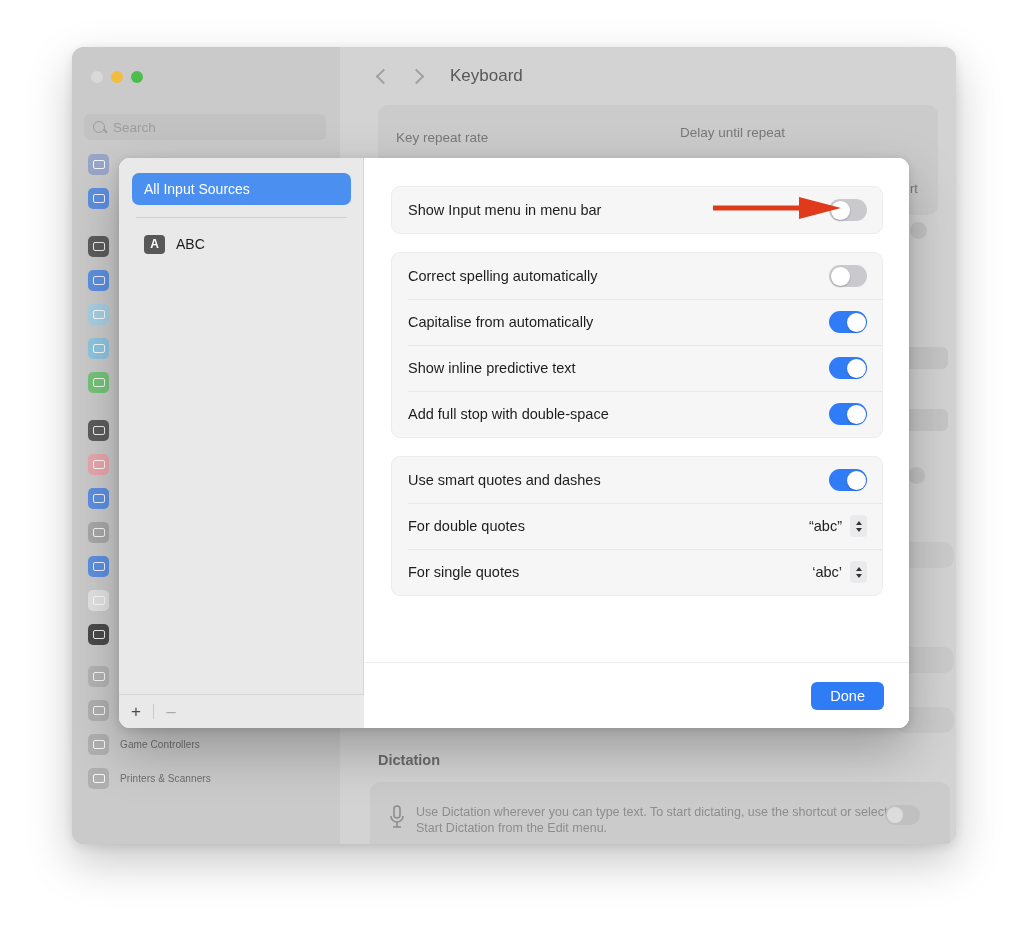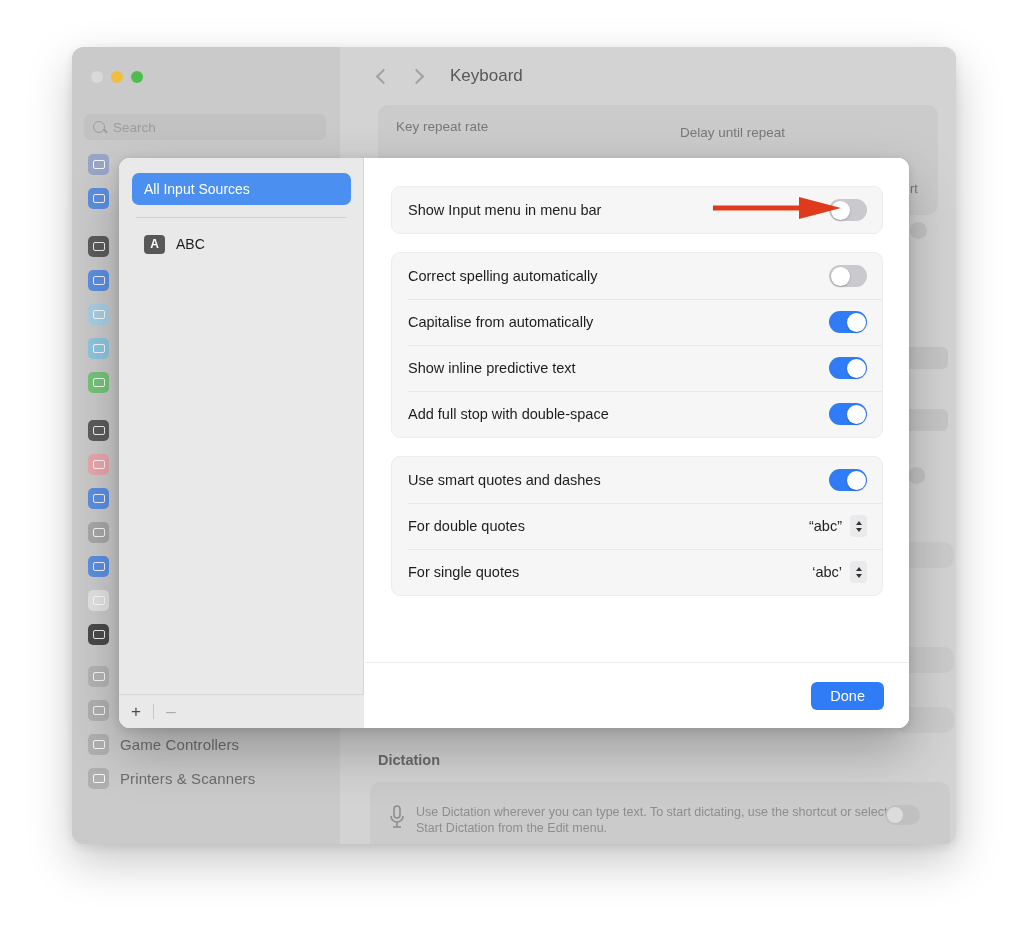--- a/index.html
+++ b/index.html
@@ -44,21 +44,21 @@
   #search-field .lbl{ font-size:13.5px; color:#9d9d9d;text-align:center; }
   .mag{ width:12px;height:12px;border:1.6px solid #9d9d9d;border-radius:50%;position:relative;flex:none; }
   .mag::after{ content:""; position:absolute; width:5px;height:1.6px;background:#9d9d9d;
     right:-4px;bottom:0px;transform:rotate(45deg); }
 
   
   #sidebar-list{ position:absolute; left:0; top:100px; width:268px; }
   .srow{ display:flex; align-items:center; gap:11px; height:34px; padding-left:16px; }
   .sico{ width:21px;height:21px;border-radius:5px;flex:none;position:relative;
          display:flex;align-items:center;justify-content:center; }
-  .slabel{ font-size:15px; color:#6d6d6d; letter-spacing:.1px; }
+  .slabel{ font-size:10px; color:#6d6d6d; letter-spacing:.1px; }
 
   
   .pane-nav{ position:absolute; left:38px; top:19px; display:flex; align-items:center; gap:22px; }
   .chev{ width:11px;height:11px;border-top:2px solid #a2a2a2;border-right:2px solid #a2a2a2; }
   .chev.left{ transform:rotate(-135deg); }
   .chev.right{ transform:rotate(45deg); }
   .pane-title{ font-size:17px; color:#585858; font-weight:500; margin-left:6px; }
 
   .pane-card{
     position:absolute; background:#cbcbcb; border-radius:10px;
@@ -289,21 +289,21 @@
   </div>
 
   <div id="content-pane">
     <div class="pane-nav">
       <span class="chev left"></span>
       <span class="chev right"></span>
       <span class="pane-title">Keyboard</span>
     </div>
 
     <div class="pane-card" style="left:38px;top:58px;width:560px;height:110px;"></div>
-    <span class="pane-lab" style="left:56px;top:72px;">Key repeat rate</span>
+    <span class="pane-lab" style="left:56px;top:83px;">Key repeat rate</span>
     <span class="pane-lab" style="left:340px;top:78px;">Delay until repeat</span>
     <span class="pane-lab" style="left:570px;top:135px;font-size:12.5px;">rt</span>
 
     <div class="ghost-knob" style="left:570px;top:175px;"></div>
     <div class="ghost-pop" style="left:556px;top:300px;width:52px;"></div>
     <div class="ghost-pop" style="left:556px;top:362px;width:52px;"></div>
     <div class="ghost-knob" style="left:568px;top:420px;"></div>
     <div class="pane-card" style="left:556px;top:495px;width:58px;height:26px;"></div>
     <div class="pane-card" style="left:556px;top:600px;width:58px;height:26px;"></div>
     <div class="pane-card" style="left:556px;top:660px;width:58px;height:26px;"></div>

